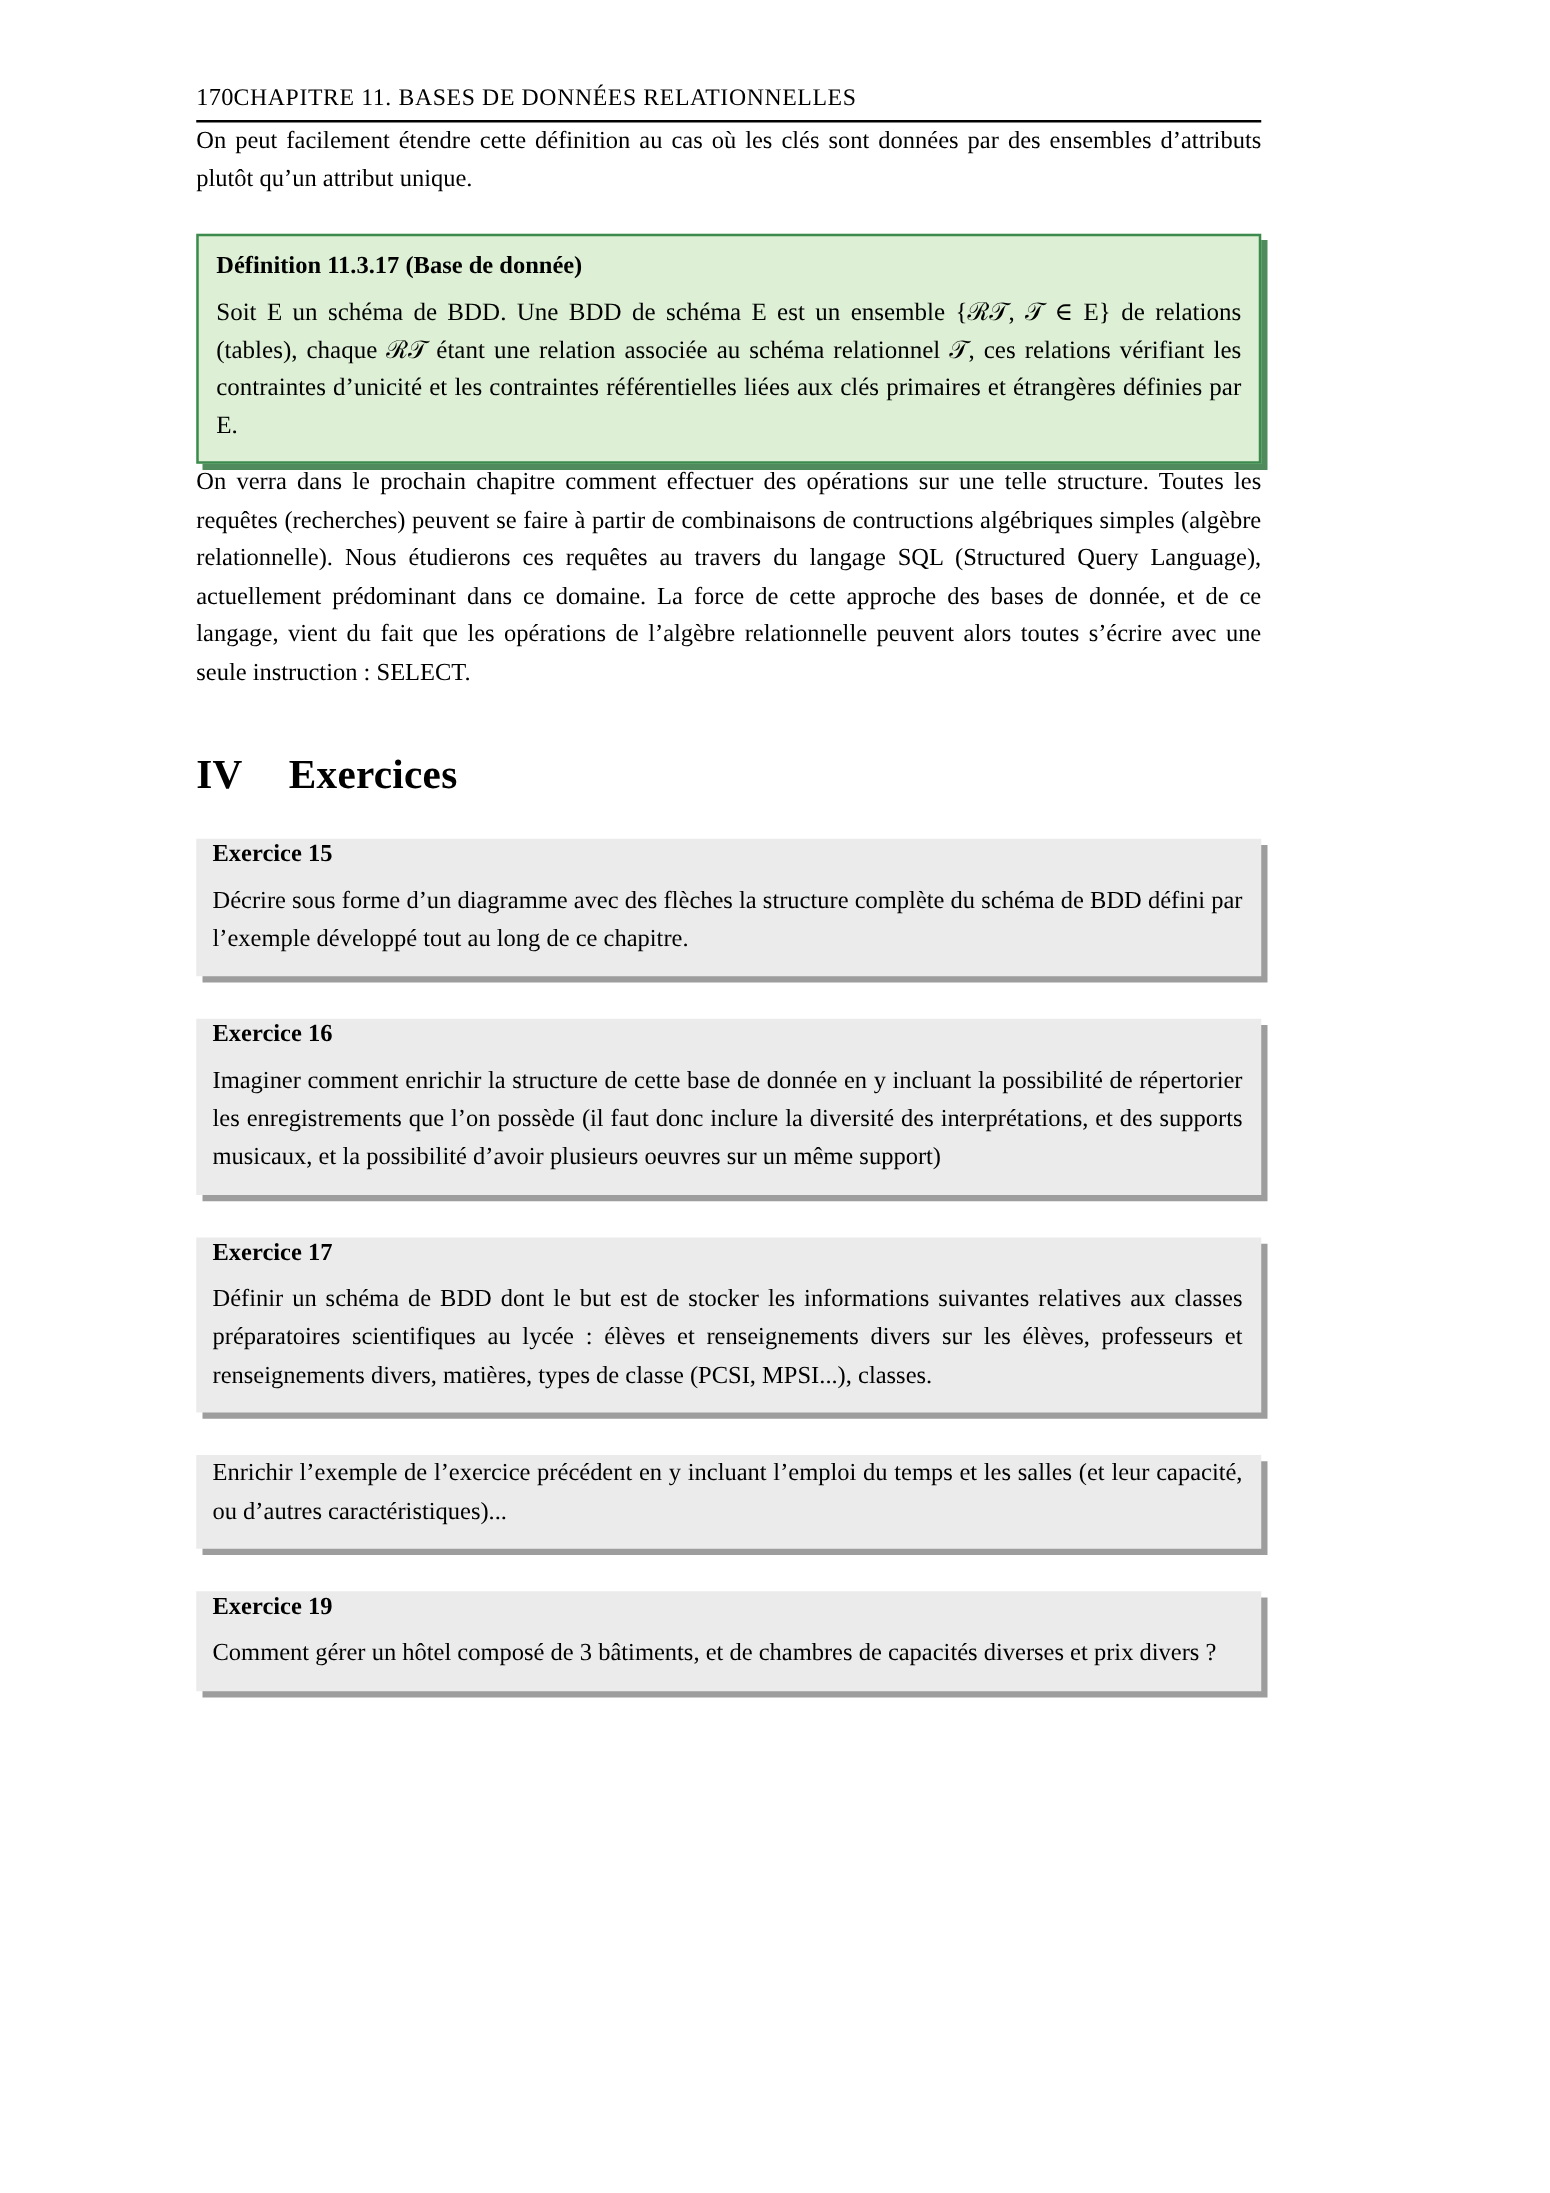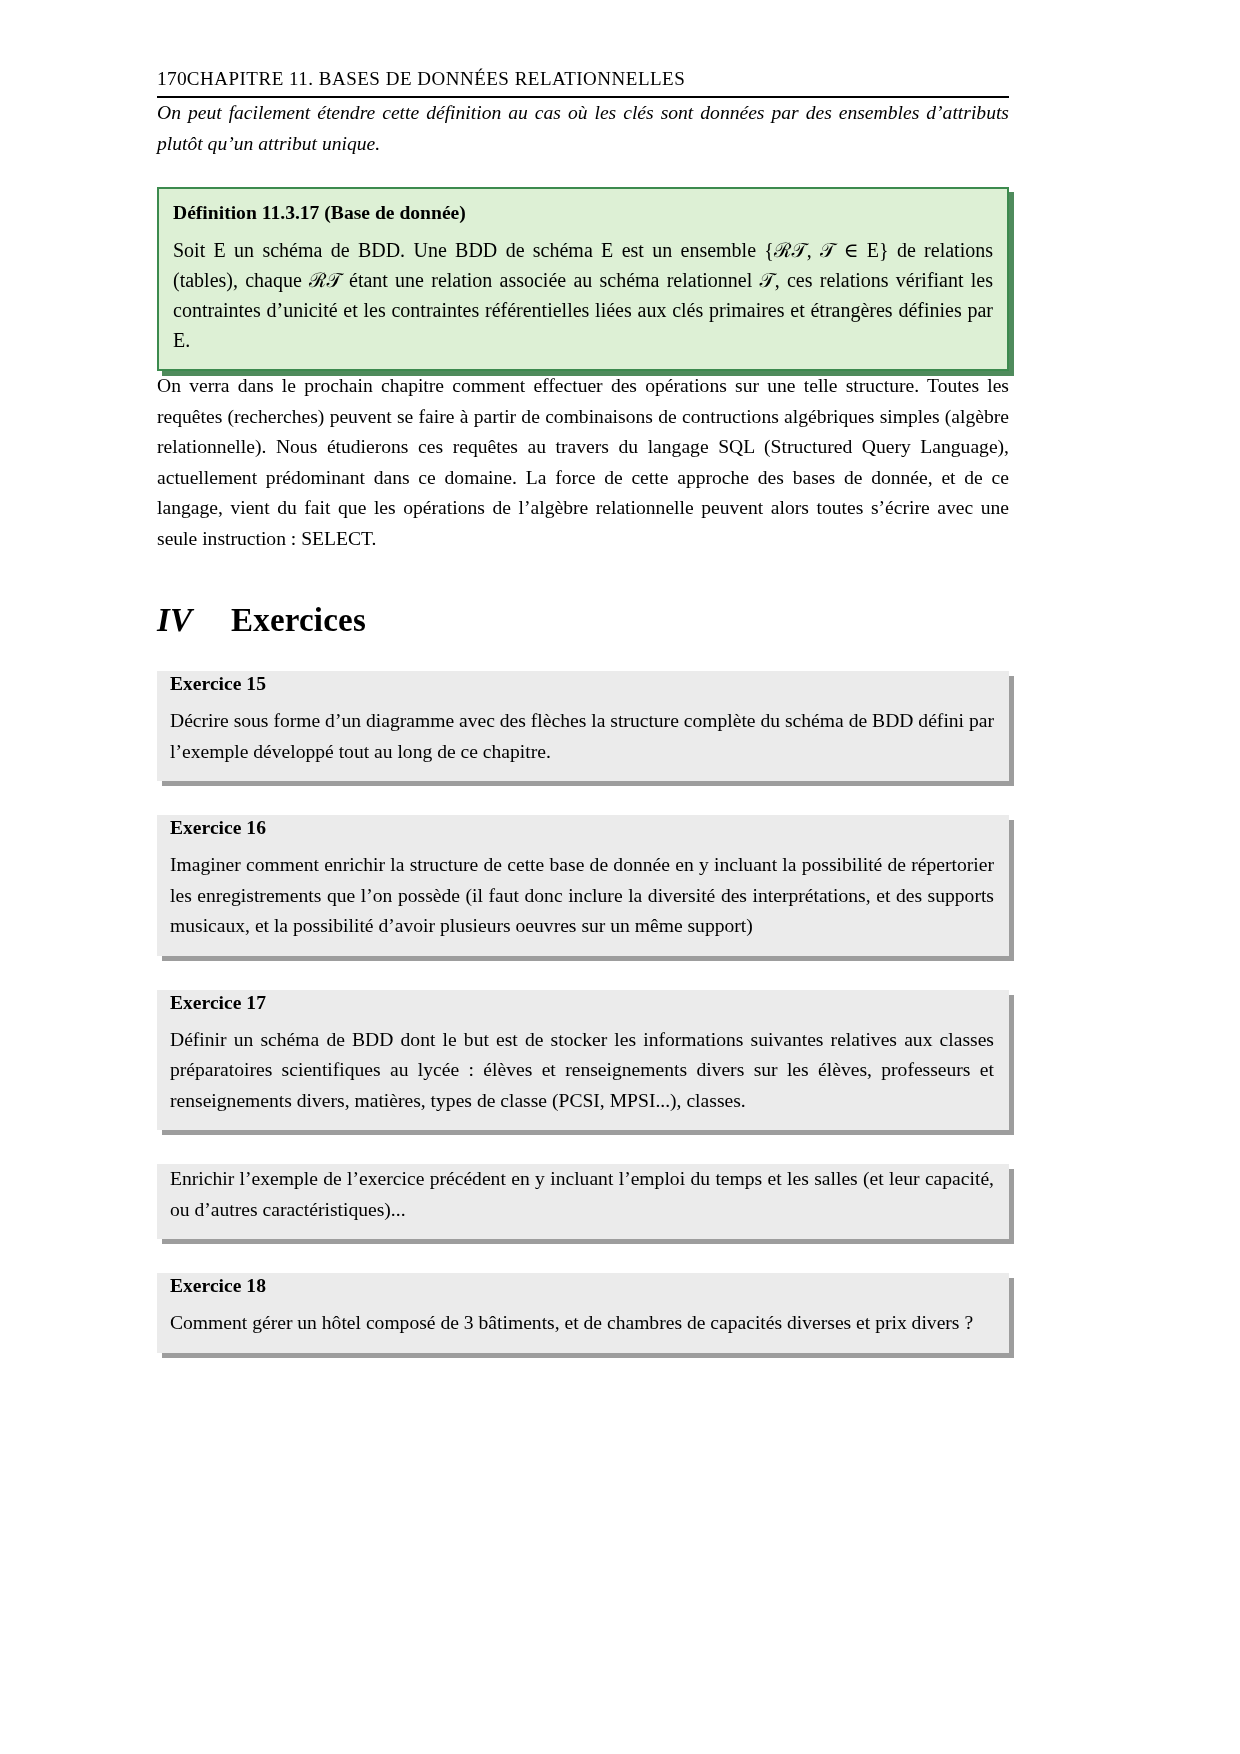--- a/index.html
+++ b/index.html
@@ -53,21 +53,21 @@
 
   
   p.body {
     margin: 0;
     font-size: 19.6px;
     line-height: 30.5px;
     text-align: justify;
     text-justify: inter-word;
     hyphens: manual;
   }
-  .para-first { margin-top: 26px; font-style: italic; }
+  .para-first { margin-top: 26px; }
   .para-after-box { margin-top: 31px; }
 
   
   .defbox-wrap {
     position: relative;
     margin-top: 28px;
   }
   .defbox {
     position: relative;
     background: #ddf0d5;
@@ -93,21 +93,20 @@
   h2.section {
     margin: 46px 0 0 0;
     font-size: 33px;
     font-weight: bold;
     line-height: 40px;
     letter-spacing: 0.2px;
   }
   h2.section .secnum {
     display: inline-block;
     min-width: 74px;
-    font-style: italic;
   }
 
   
   .exbox {
     position: relative;
     background: #ebebeb;
     border: none;
     padding: 0 15px 14px 13px;
     box-sizing: border-box;
     box-shadow: 5px 5px 0 0 #9d9d9d;
@@ -166,18 +165,18 @@
     <div class="exbox">
       <p class="extitle">Exercice 17</p>
       <p class="exbody">Définir un schéma de BDD dont le but est de stocker les informations suivantes relatives aux classes préparatoires scientifiques au lycée : élèves et renseignements divers sur les élèves, professeurs et renseignements divers, matières, types de classe (PCSI, MPSI...), classes.</p>
     </div>
 
     <div class="exbox">
       <p class="exbody">Enrichir l’exemple de l’exercice précédent en y incluant l’emploi du temps et les salles (et leur capacité, ou d’autres caractéristiques)...</p>
     </div>
 
     <div class="exbox">
-      <p class="extitle">Exercice 18</p>
+      <p class="extitle">Exercice 19</p>
       <p class="exbody">Comment gérer un hôtel composé de 3 bâtiments, et de chambres de capacités diverses et prix divers ?</p>
     </div>
 
   </div>
 </div>
 
 </body></html>

